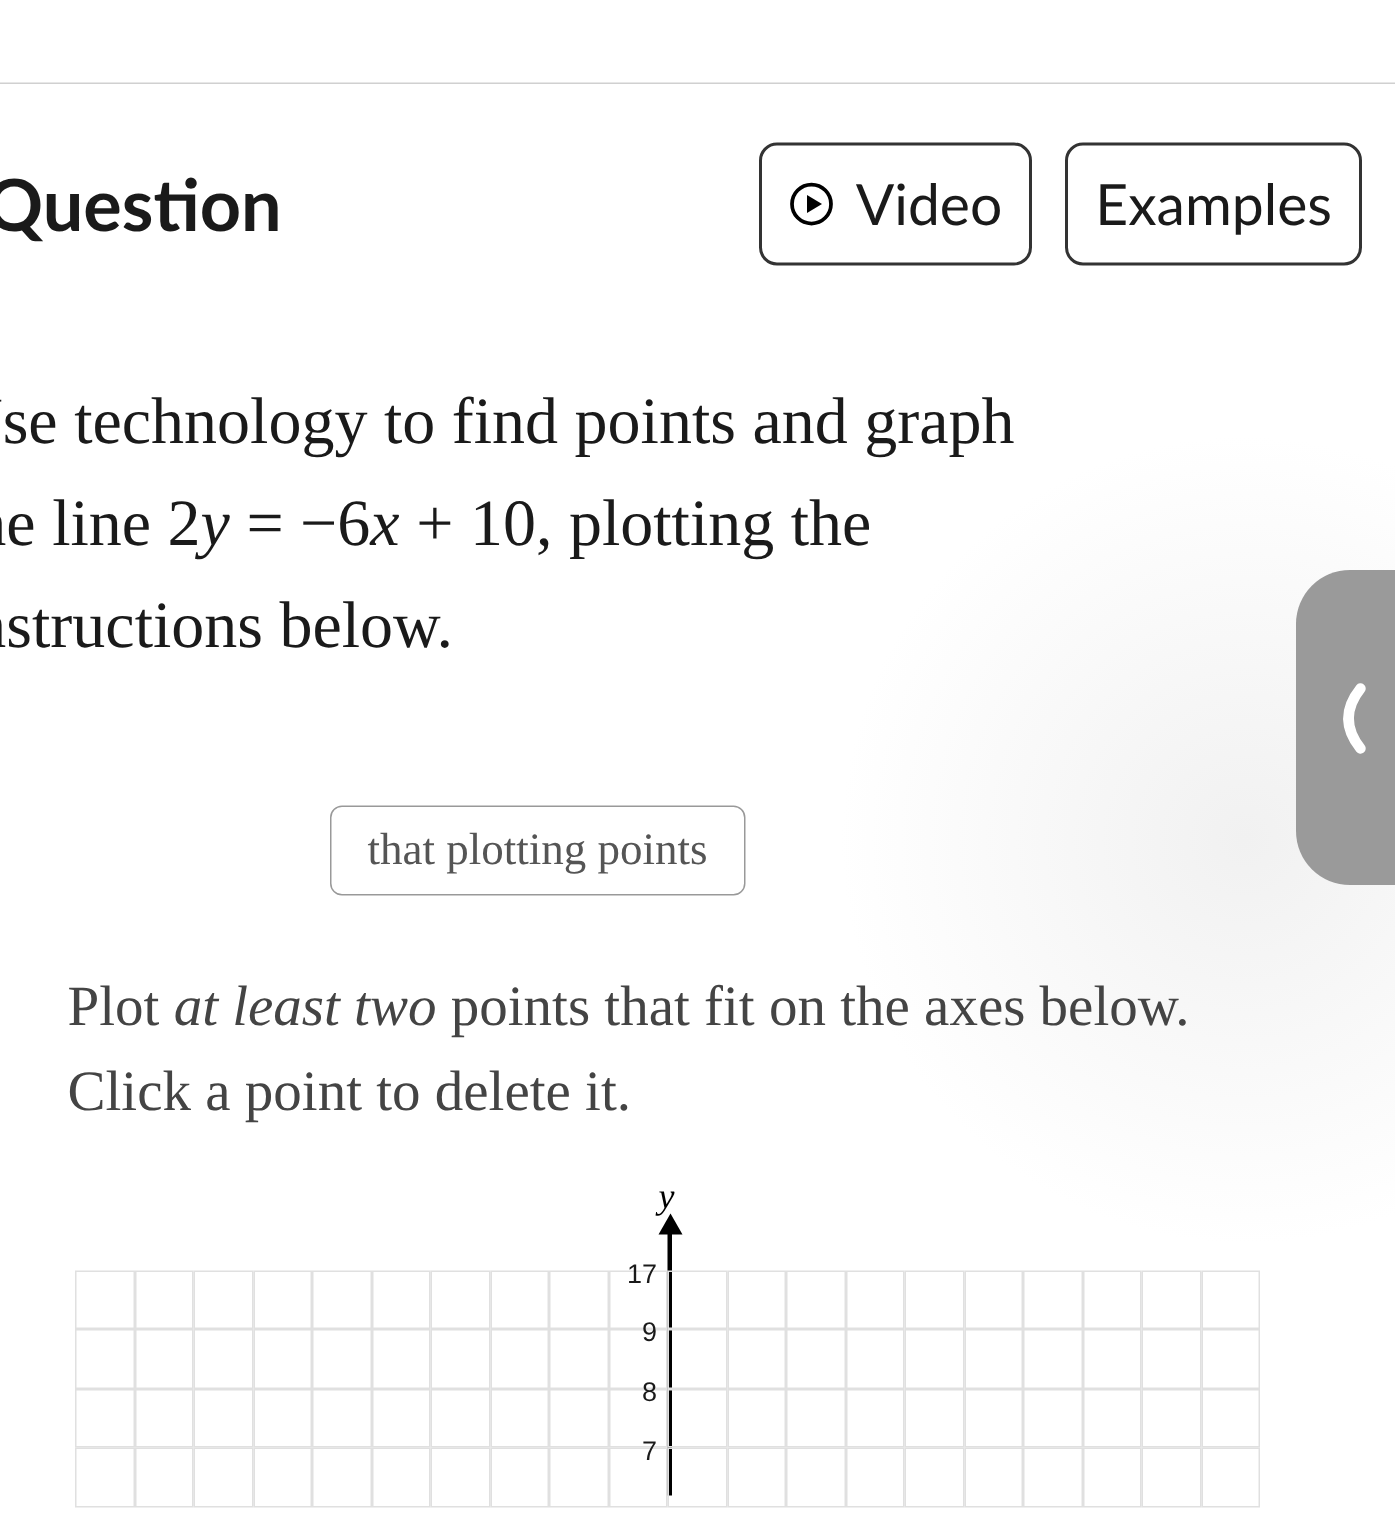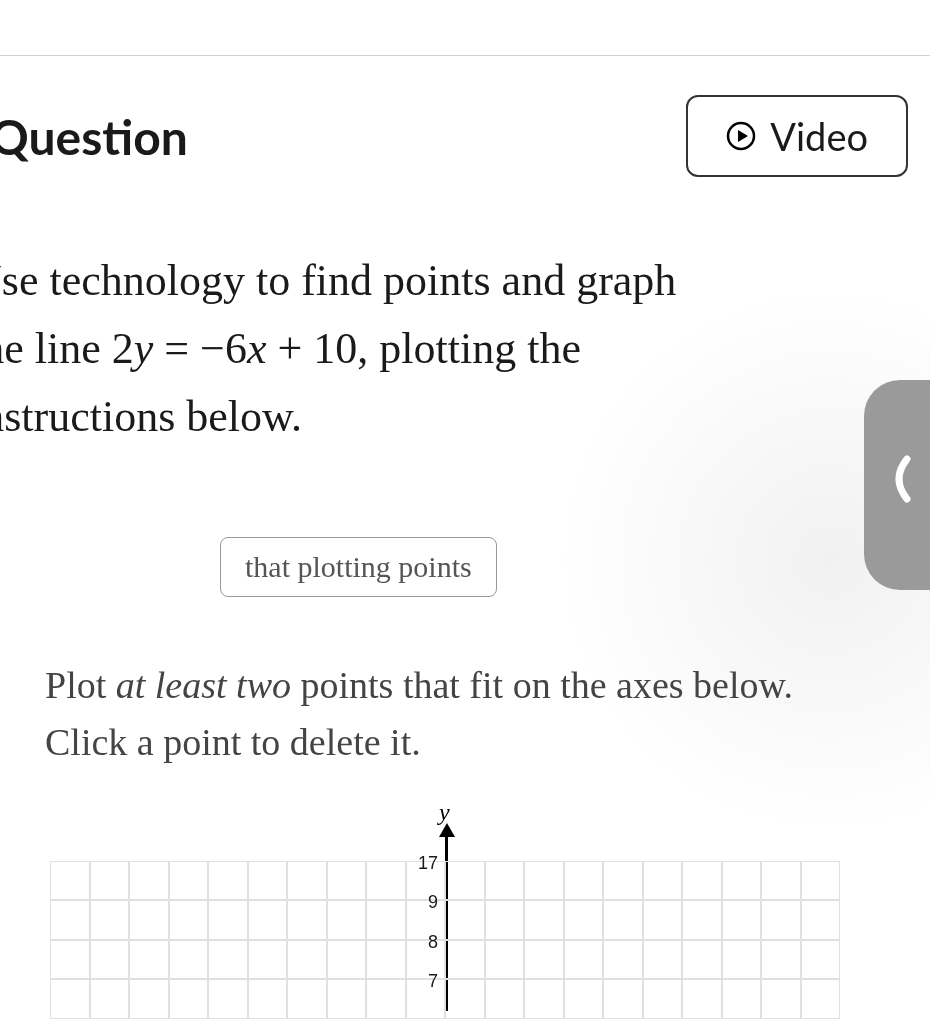--- a/index.html
+++ b/index.html
@@ -42,21 +42,21 @@
     }
     .buttons-group {
       display: flex;
       gap: 22px;
       margin-left: auto;
       margin-right: 22px;
     }
     .pill-button {
       border: 2px solid #333333;
       border-radius: 12px;
-      padding: 16px 38px;
+      padding: 16px 18px;
       font-size: 38px;
       color: #1a1a1a;
       background: #ffffff;
       cursor: pointer;
       display: flex;
       align-items: center;
       gap: 14px;
       font-family: 'Lato', 'Helvetica Neue', Arial, sans-serif;
       font-weight: 400;
     }
@@ -87,21 +87,21 @@
       background: #ffffff;
       font-family: Georgia, 'Times New Roman', serif;
       margin-top: 85px;
       margin-left: 220px;
       cursor: pointer;
     }
     .instruction-text {
       font-size: 38px;
       color: #444444;
       line-height: 1.5;
-      margin-top: 60px;
+      margin-top: 46px;
       margin-left: 45px;
       margin-right: 60px;
       font-family: Georgia, 'Times New Roman', serif;
     }
     .instruction-text em {
       font-style: italic;
     }
     .graph-container {
       position: relative;
       margin-top: 30px;
@@ -194,20 +194,23 @@
     <div class="question-title">Question</div>
     <div class="buttons-group">
       <button class="pill-button">
         <span class="play-icon-wrap">
           <svg width="30" height="30" viewBox="0 0 30 30">
             <circle cx="15" cy="15" r="13" fill="none" stroke="#000" stroke-width="2.5"></circle>
             <polygon points="12,9 12,21 22,15" fill="#000"></polygon>
           </svg>
         </span>
         <span>Video</span>
+      </button>
+      <button class="pill-button">
+        <span>Examples</span>
       </button>
     </div>
   </div>
 
   <div class="prompt-text">
     <span>Use technology to find points and graph</span><br>
     <span>the line </span><span>2<span class="math-var">y</span> = −6<span class="math-var">x</span> + 10</span><span>, plotting the</span><br>
     <span>instructions below.</span>
   </div>
 

